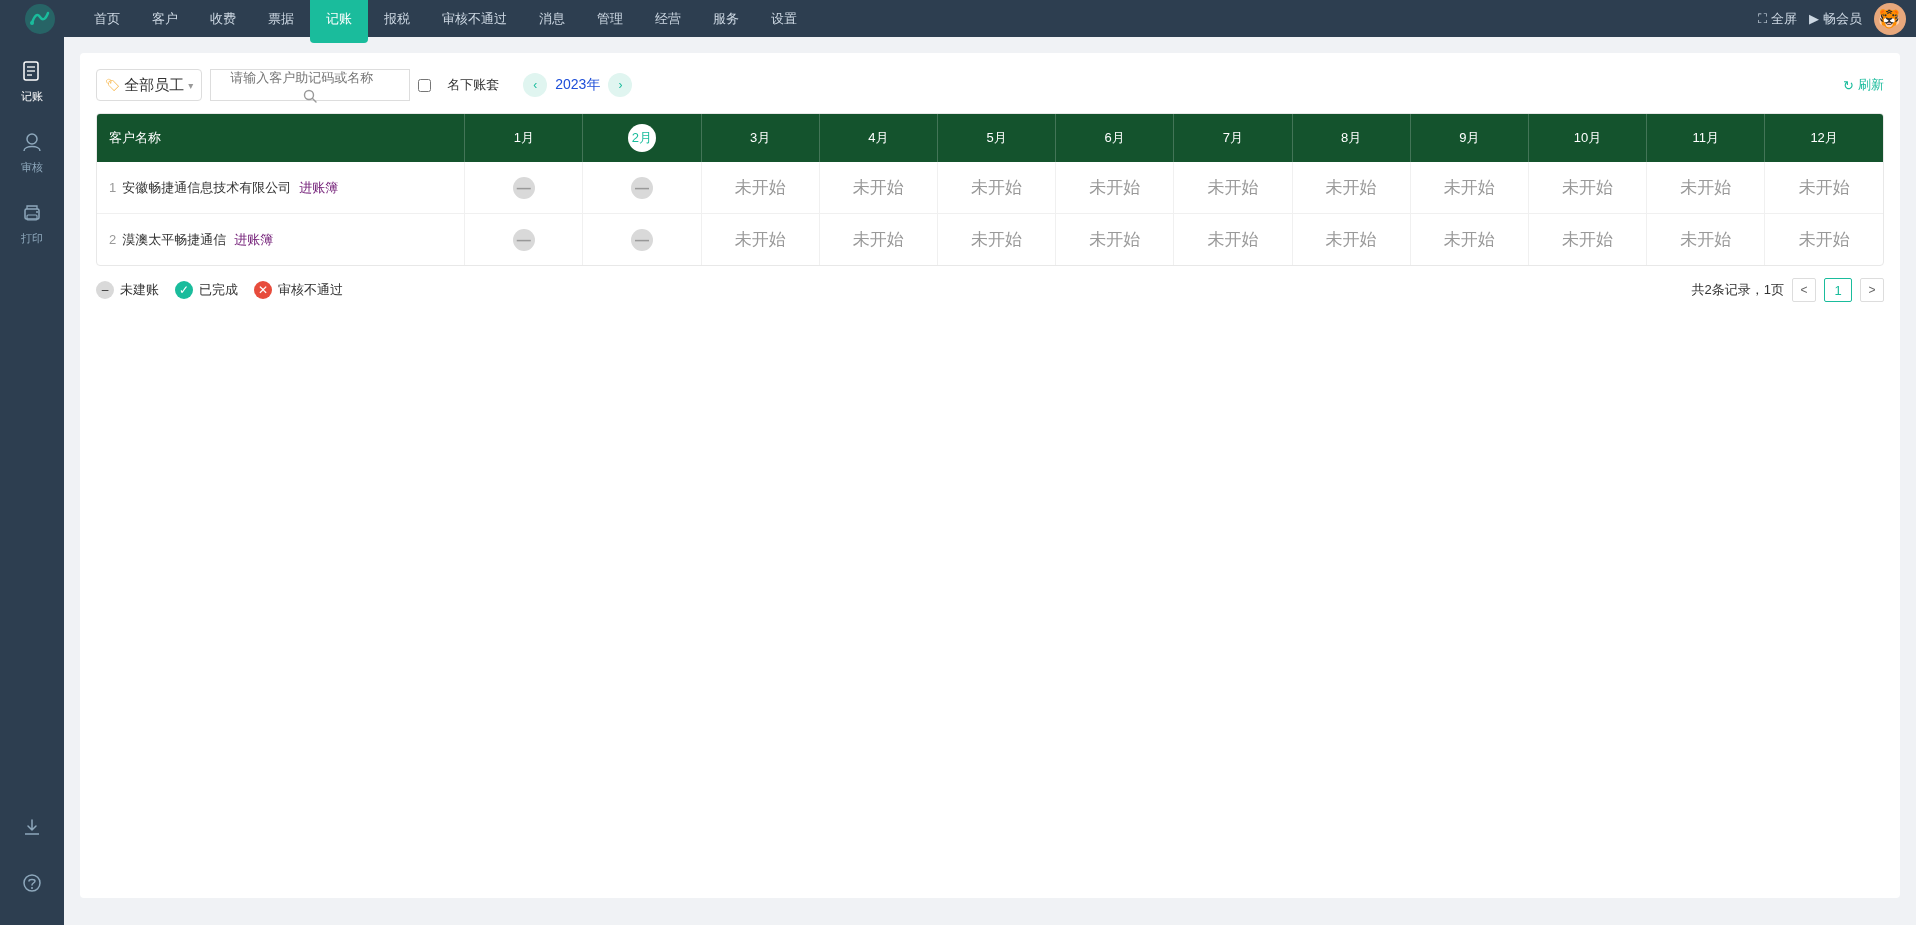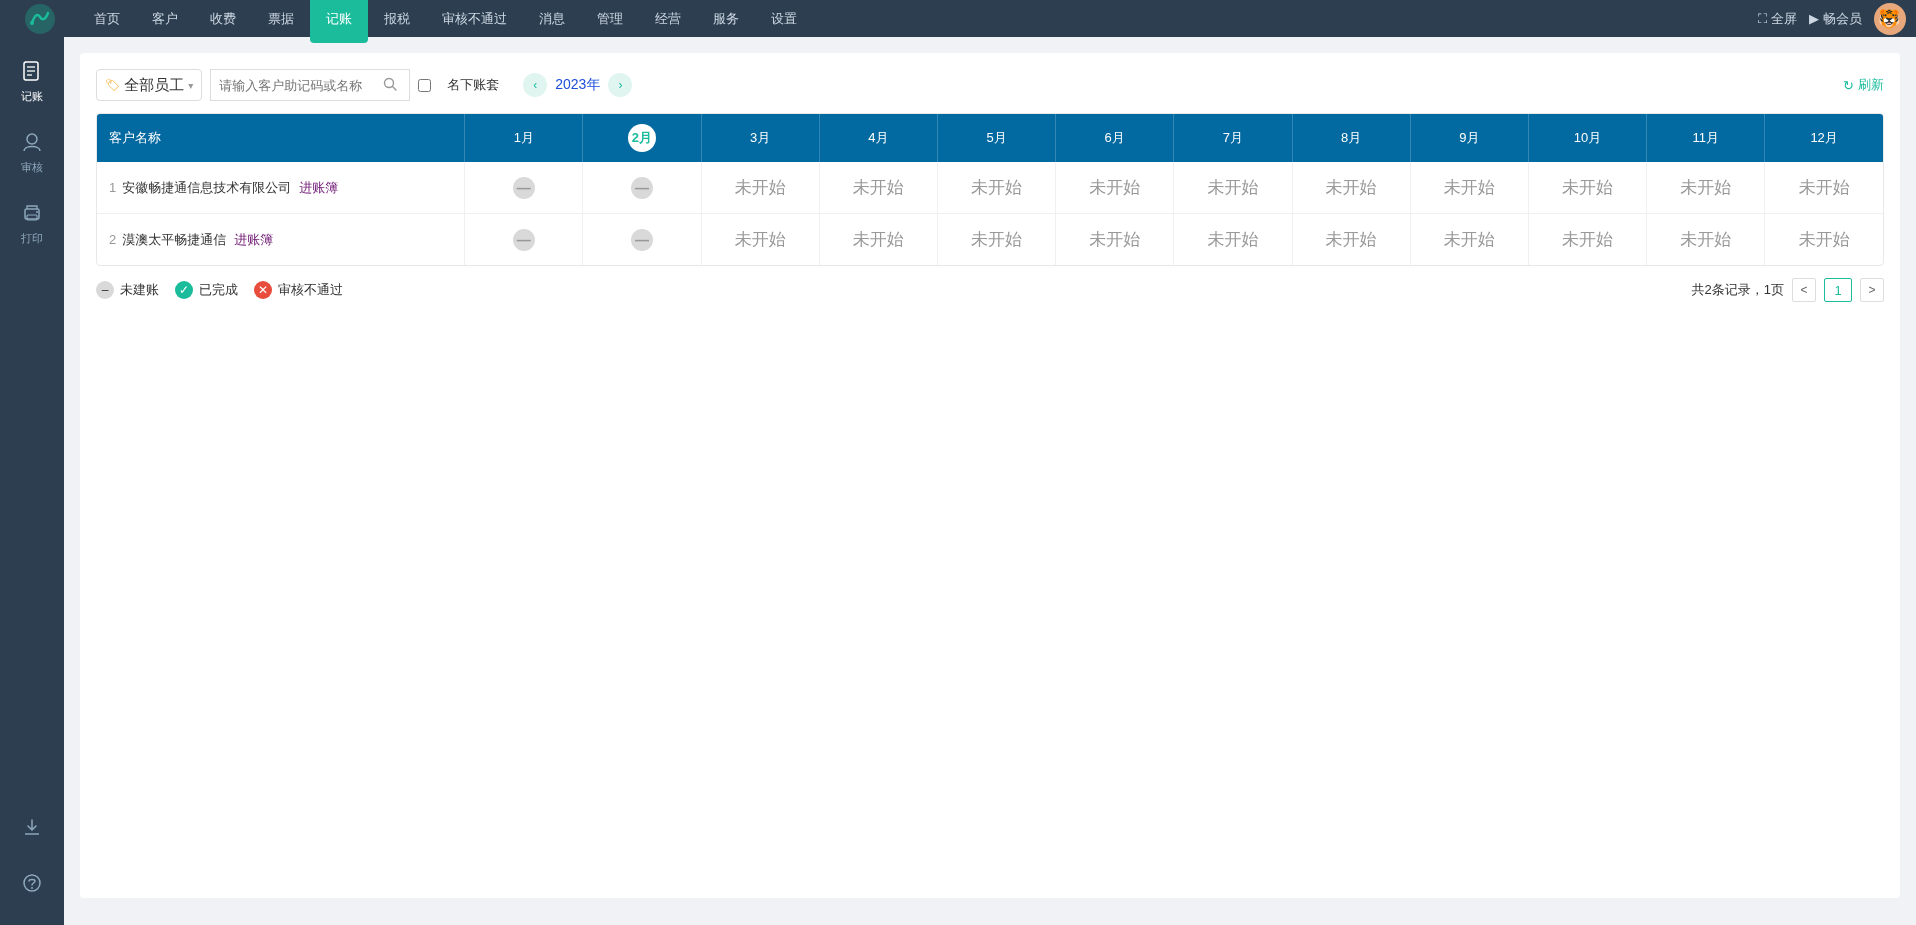--- a/index.html
+++ b/index.html
@@ -170,20 +170,21 @@
     .search-input-wrapper {
       display: flex;
       align-items: center;
       border: 1px solid #ddd;
       border-radius: 0;
       padding: 0 8px;
       height: 32px;
       background: #fff;
       gap: 4px;
       min-width: 200px;
+      flex-direction: column;
     }
     .search-input-wrapper input {
       border: none;
       outline: none;
       font-size: 13px;
       color: #999;
       width: 160px;
       background: transparent;
     }
     .search-btn {
@@ -251,21 +252,21 @@
       overflow-x: auto;
       overflow-y: auto;
       max-height: 400px;
     }
     table {
       width: 100%;
       border-collapse: collapse;
       min-width: 1400px;
     }
     thead tr {
-      background: #0369a1;
+      background: #14532d;
       color: #fff;
     }
     thead th {
       padding: 10px 8px;
       text-align: center;
       font-weight: 500;
       font-size: 13px;
       border-right: 1px solid rgba(255,255,255,0.2);
       white-space: nowrap;
     }
@@ -278,21 +279,21 @@
     thead th.month-col { width: 90px; }
     .month-active-wrapper {
       display: inline-flex;
       align-items: center;
       justify-content: center;
       width: 28px;
       height: 28px;
       border-radius: 50%;
       background: #fff;
       color: #1abc9c;
-      font-weight: bold;
+      font-weight: normal;
     }
     tbody tr {
       border-bottom: 1px solid #f0f0f0;
     }
     tbody tr:last-child { border-bottom: none; }
     tbody td {
       padding: 14px 8px;
       text-align: center;
       font-size: 13px;
       color: #666;

